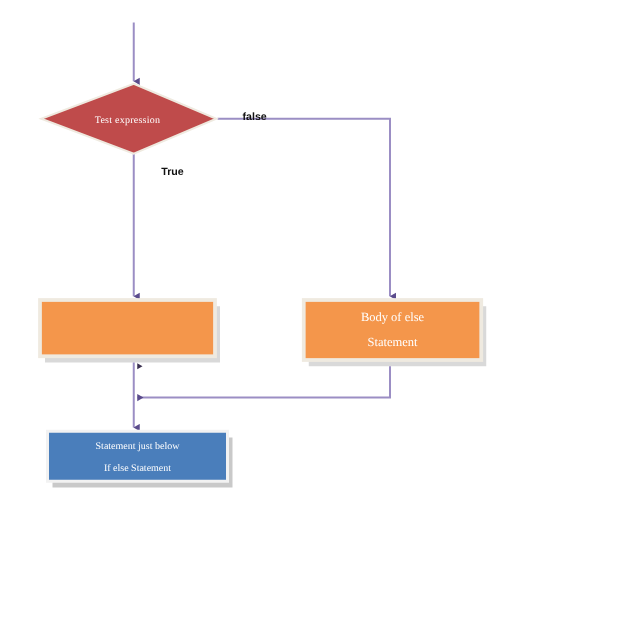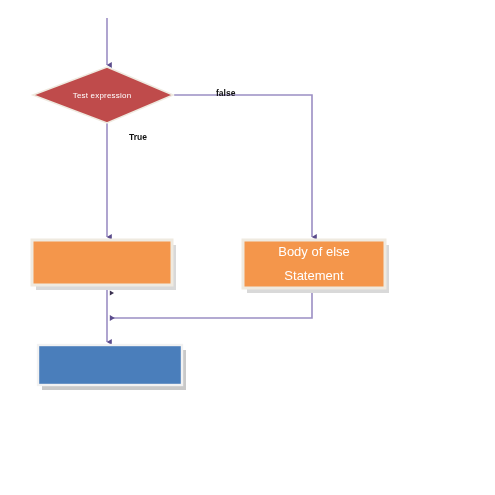--- a/index.html
+++ b/index.html
@@ -29,21 +29,21 @@
   
   .node-label {
     position: absolute;
     display: flex;
     flex-direction: column;
     align-items: center;
     justify-content: center;
     text-align: left;
     pointer-events: none;
     color: #ffffff;
-    font-family: Liberation Sans, sans-serif;
+    font-family: Liberation Serif, serif;
   }
   .node-label .line {
     display: block;
     white-space: nowrap;
   }
 
   
   #decision-label {
     left: 32px;
     top: 68px;
@@ -59,21 +59,21 @@
     top: 240px;
     width: 140px;
     height: 45px;
     font-size: 7.5px;
   }
   #else-body-label {
     left: 243px;
     top: 240px;
     width: 142px;
     height: 48px;
-    font-size: 13px;
+    font-size: 10px;
     line-height: 1.1;
   }
   #else-body-label .line + .line {
     margin-top: 9px;
   }
 
   
   #next-stmt-label {
     left: 38px;
     top: 345px;
@@ -89,21 +89,21 @@
   .edge-label {
     position: absolute;
     font-family: "Liberation Sans", sans-serif;
     font-size: 8.5px;
     font-weight: bold;
     color: #111111;
     white-space: nowrap;
     pointer-events: none;
   }
   #label-false {
-    left: 188px;
+    left: 166px;
     top: 88px;
     padding-left: 28px;
   }
   #label-true {
     left: 113px;
     top: 132px;
     margin-left: 16px;
   }
 </style>
 </head>
@@ -152,18 +152,22 @@
   <div class="node-label" id="decision-label">
     <span class="line">Test expression</span>
   </div>
 
 
   <div class="node-label" id="else-body-label">
     <span class="line">Body of else</span>
     <span class="line">Statement</span>
   </div>
 
+  <div class="node-label" id="next-stmt-label">
+    <span class="line">Statement just below</span>
+    <span class="line">If else Statement</span>
+  </div>
 
   <div class="edge-label" id="label-false">false</div>
 
   <div class="edge-label" id="label-true">True</div>
 
 </div>
 
 </body></html>

